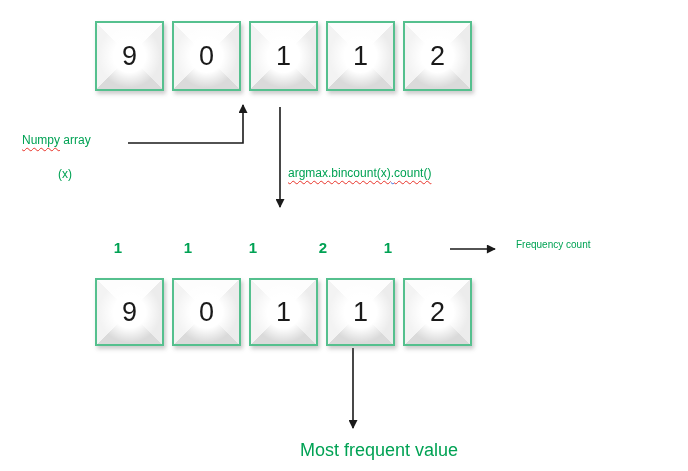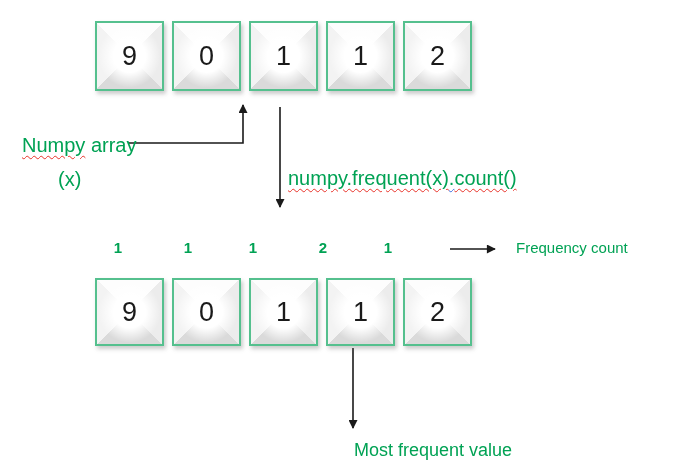--- a/index.html
+++ b/index.html
@@ -45,27 +45,27 @@
   .freq {
     position: absolute; top: 239px; width: 22px;
     text-align: center; color: var(--green-text);
     font-size: 15px; font-weight: 700; line-height: 1.2;
   }
   .f1 { left: 107px; } .f2 { left: 177px; } .f3 { left: 242px; }
   .f4 { left: 312px; } .f5 { left: 377px; }
 
   .label {
     position: absolute; color: var(--green-text);
-    font-size: 20px; line-height: 1.2; white-space: pre;
+    font-size: 12px; line-height: 1.2; white-space: pre;
   }
   .lbl-numpy-array { left: 22px;  top: 133px; }
   .lbl-x           { left: 58px;  top: 167px; }
   .lbl-code        { left: 288px; top: 166px; }
-  .lbl-freq-count  { left: 516px; top: 239px; font-size: 15px; }
-  .lbl-most-freq   { left: 300px; top: 440px; width: 212px; text-align: right; font-size: 18px; }
+  .lbl-freq-count  { left: 516px; top: 239px; font-size: 10px; }
+  .lbl-most-freq   { left: 300px; top: 440px; width: 212px; text-align: left; font-size: 18px; }
 
   .sq-red  { text-decoration: underline; text-decoration-style: wavy;
              text-decoration-color: var(--squiggle-red); text-decoration-thickness: 1px;
              text-underline-offset: 3px; }
   .sq-blue { text-decoration: underline; text-decoration-style: wavy;
              text-decoration-color: var(--squiggle-blue); text-decoration-thickness: 1px;
              text-underline-offset: 3px; }
 </style>
 </head>
 <body>
@@ -98,21 +98,21 @@
         <span>1</span>
       </div>
     <div class="cell c5">
         <span>2</span>
       </div>
   </div>
 
   <div class="label lbl-numpy-array"><span class="sq-red">Numpy</span><span> array</span></div>
   <div class="label lbl-x">(x)</div>
 
-  <div class="label lbl-code"><span class="sq-red">numpy.frequent(x)</span><span class="sq-blue">.</span><span class="sq-red">count()</span></div>
+  <div class="label lbl-code"><span class="sq-red">argmax.bincount(x)</span><span class="sq-blue">.</span><span class="sq-red">count()</span></div>
 
   <div>
     <div class="freq f1">1</div>
     <div class="freq f2">1</div>
     <div class="freq f3">1</div>
     <div class="freq f4">2</div>
     <div class="freq f5">1</div>
   </div>
   <div class="label lbl-freq-count">Frequency count</div>
 

